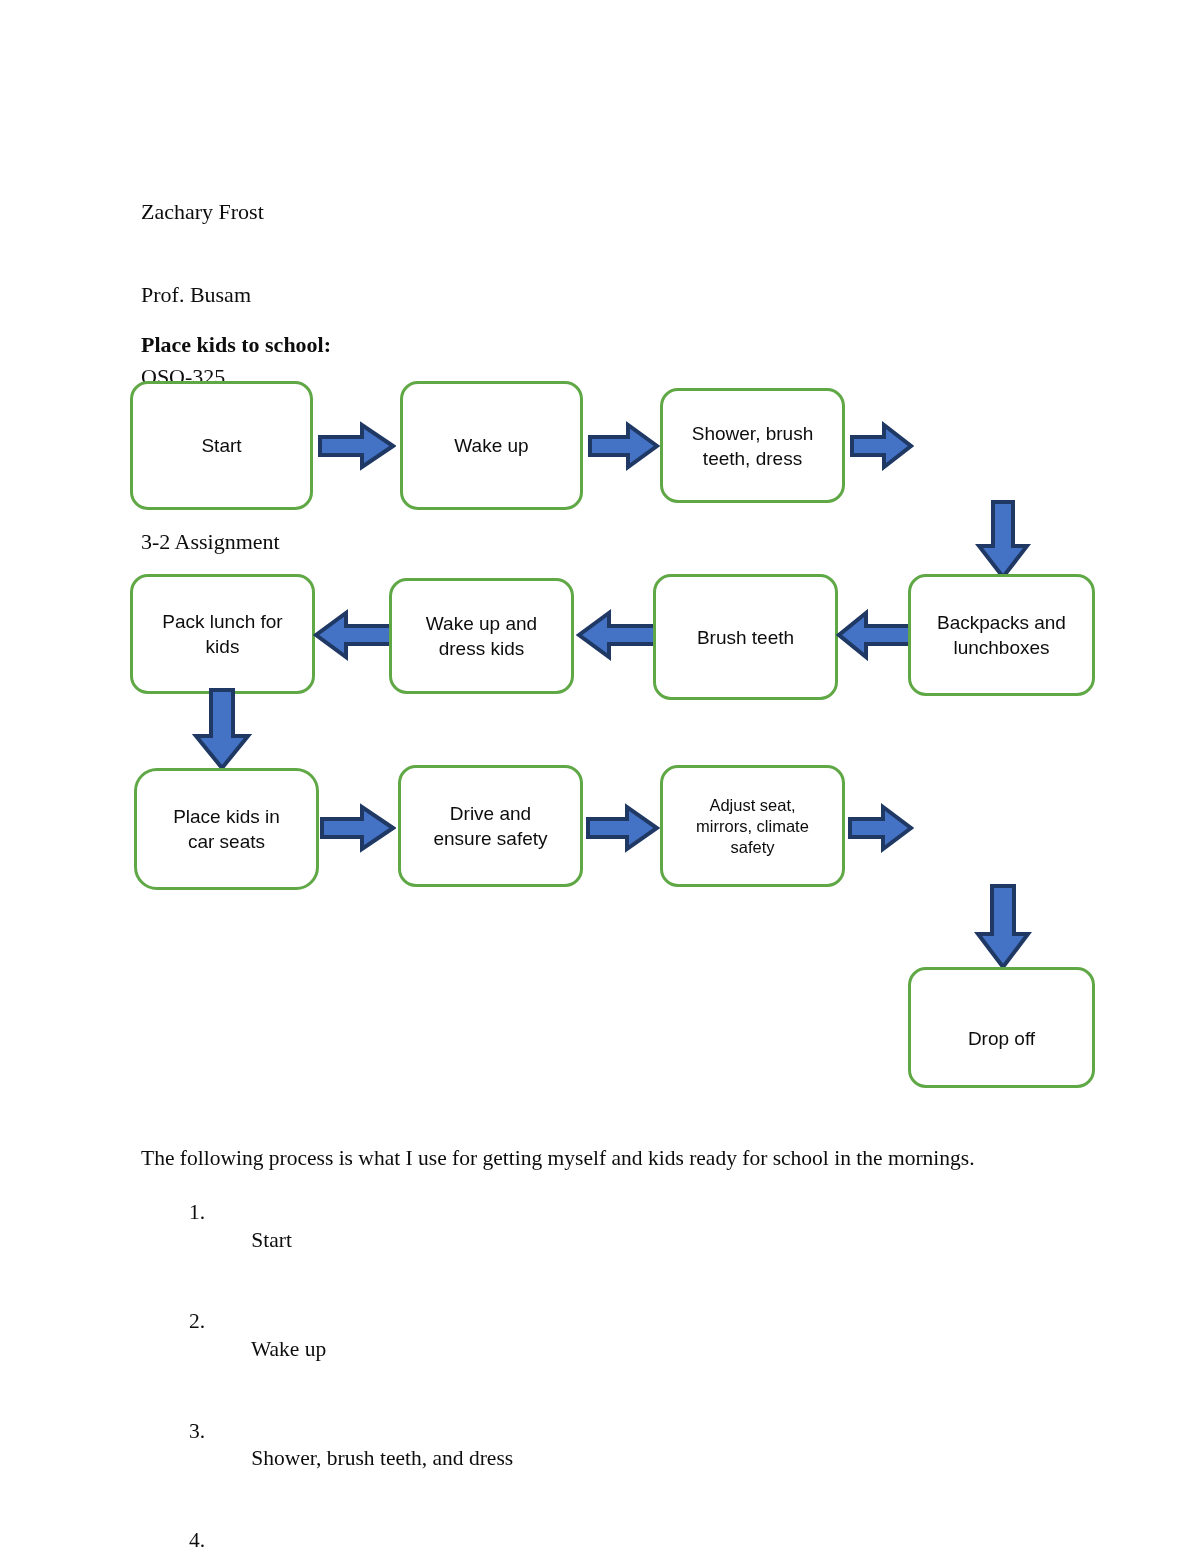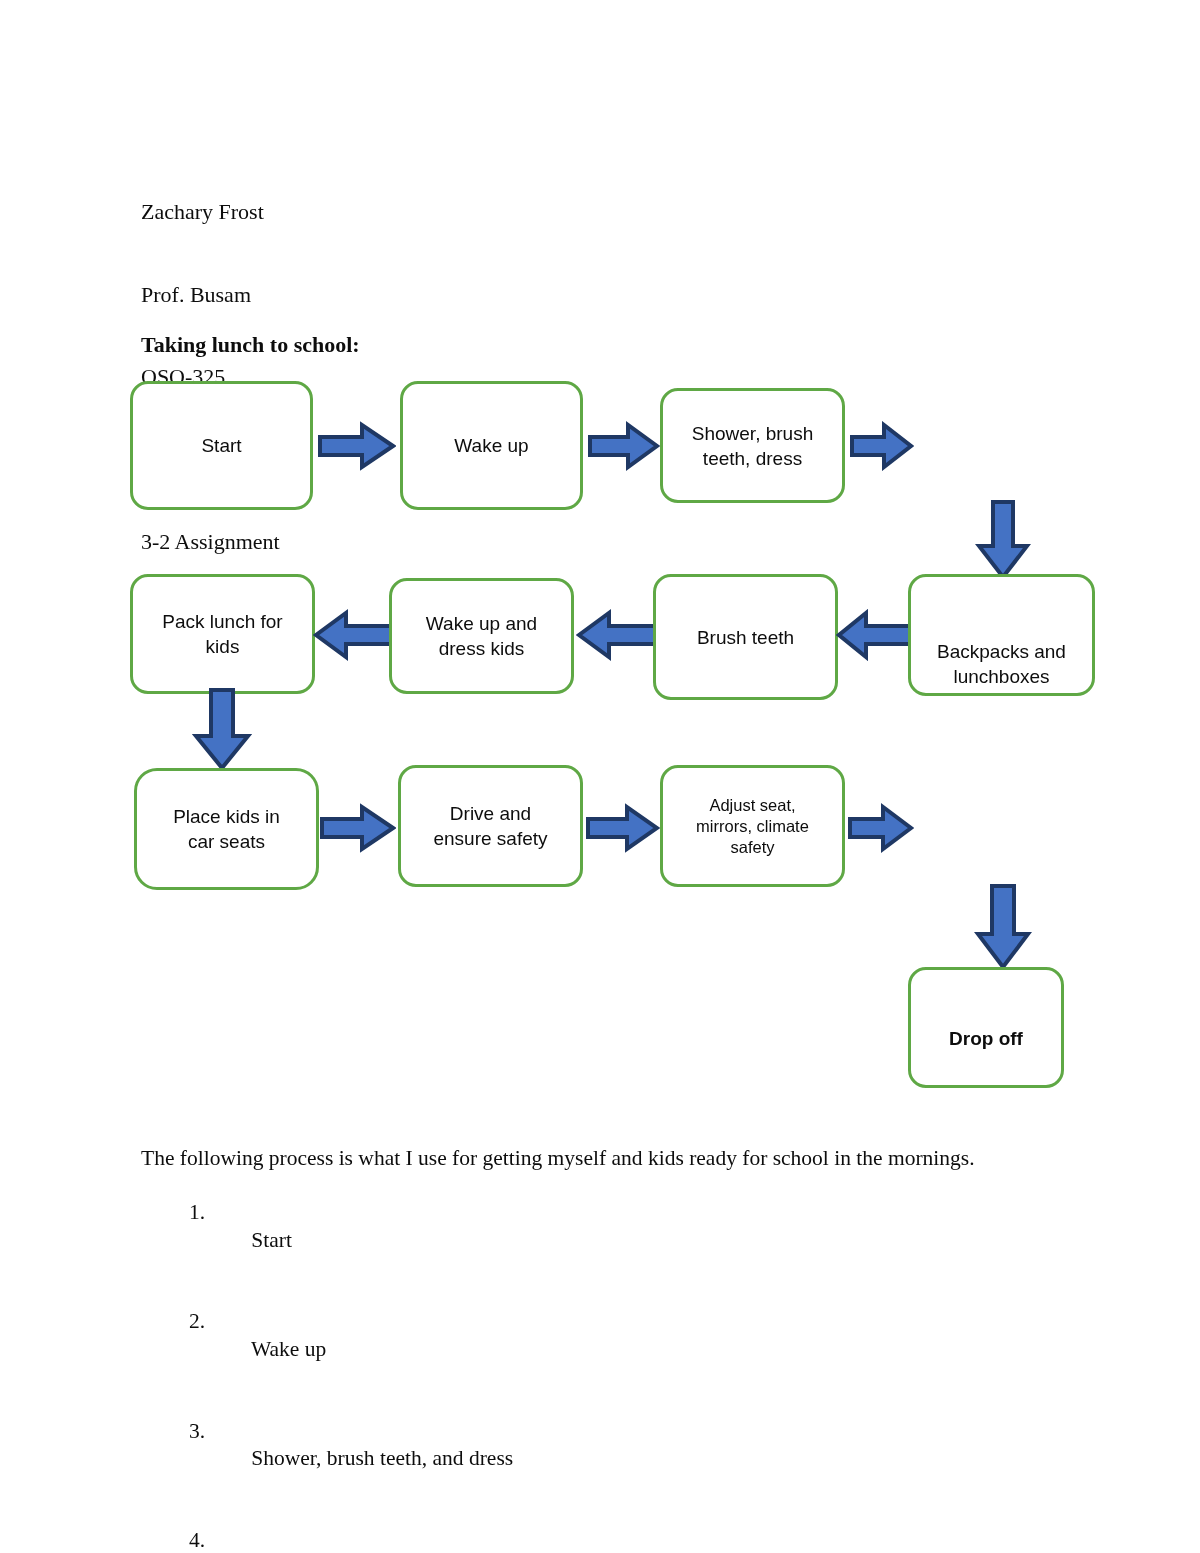--- a/index.html
+++ b/index.html
@@ -129,21 +129,21 @@
 <div class="page">
 
   <div class="doc-header">
     <div>Zachary Frost</div>
     <div>Prof. Busam</div>
     <div>QSO-325</div>
     <div>7/20/2024</div>
     <div>3-2 Assignment</div>
   </div>
 
-  <div class="section-title">Taking lunch to school:</div>
+  <div class="section-title">Place kids to school:</div>
 
   <div class="flow">
 
     <div class="node" style="left:130px; top:381px; width:183px; height:129px;">
       <span>Start</span>
     </div>
 
     <svg class="arrow" style="left:318px; top:421px;" width="78" height="50" viewBox="0 0 78 50">
       <polygon points="2,16 44,16 44,4 75,25 44,46 44,34 2,34" fill="#4472C4" stroke="#1F3864" stroke-width="4" stroke-linejoin="miter"></polygon>
     </svg>
@@ -195,21 +195,21 @@
     </svg>
 
     <div class="node" style="left:653px; top:574px; width:185px; height:126px;">
       <span>Brush teeth</span>
     </div>
 
     <svg class="arrow" style="left:836px; top:609px;" width="82" height="52" viewBox="0 0 82 52">
       <polygon points="79,17 30,17 30,4 3,26 30,48 30,35 79,35" fill="#4472C4" stroke="#1F3864" stroke-width="4" stroke-linejoin="miter"></polygon>
     </svg>
 
-    <div class="node" style="left:908px; top:574px; width:187px; height:122px;align-items:flex-end;">
+    <div class="node" style="left:908px; top:574px; width:187px; height:122px;">
       <div>
         <span>Backpacks and</span>
         <span>lunchboxes</span>
       </div>
     </div>
 
     <svg class="arrow" style="left:192px; top:688px;" width="60" height="83" viewBox="0 0 60 83">
       <polygon points="19,2 41,2 41,48 56,48 30,80 4,48 19,48" fill="#4472C4" stroke="#1F3864" stroke-width="4" stroke-linejoin="miter"></polygon>
     </svg>
 
@@ -245,21 +245,21 @@
 
     <svg class="arrow" style="left:848px; top:803px;" width="66" height="50" viewBox="0 0 66 50">
       <polygon points="2,16 35,16 35,4 63,25 35,46 35,34 2,34" fill="#4472C4" stroke="#1F3864" stroke-width="4" stroke-linejoin="miter"></polygon>
     </svg>
 
 
     <svg class="arrow" style="left:974px; top:884px;" width="58" height="86" viewBox="0 0 58 86">
       <polygon points="18,2 40,2 40,50 54,50 29,83 4,50 18,50" fill="#4472C4" stroke="#1F3864" stroke-width="4" stroke-linejoin="miter"></polygon>
     </svg>
 
-    <div class="node low" style="left:908px; top:967px; width:156px; height:121px;font-weight:bold;">
+    <div class="node low" style="left:908px; top:967px; width:187px; height:121px;">
       <span>Drop off</span>
     </div>
 
   </div>
 
   <div class="closing">The following process is what I use for getting myself and kids ready for school in the mornings.</div>
 
   <ol class="steps">
     <li>
       <span class="num">1.</span>

